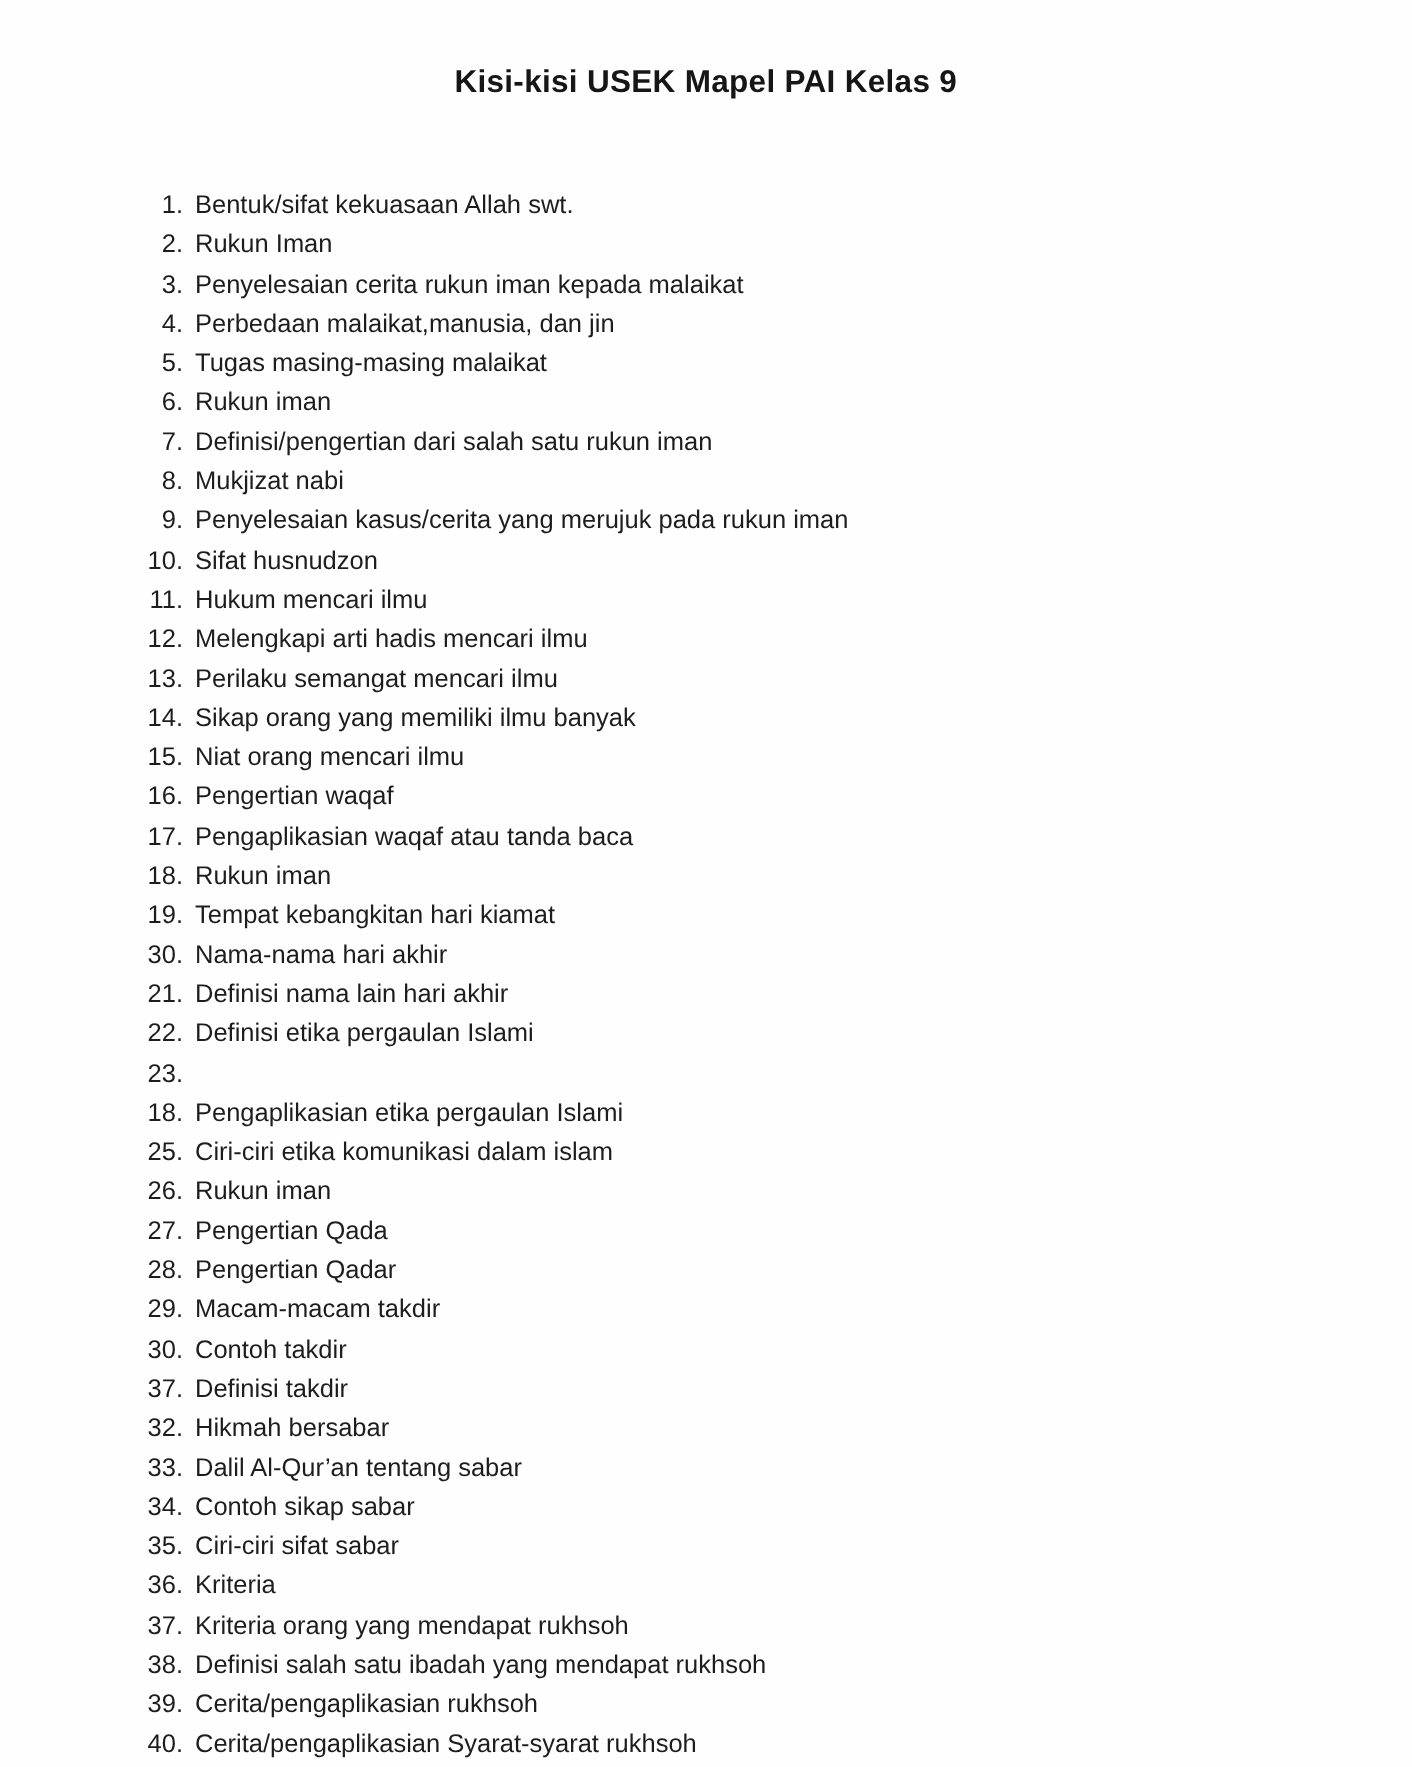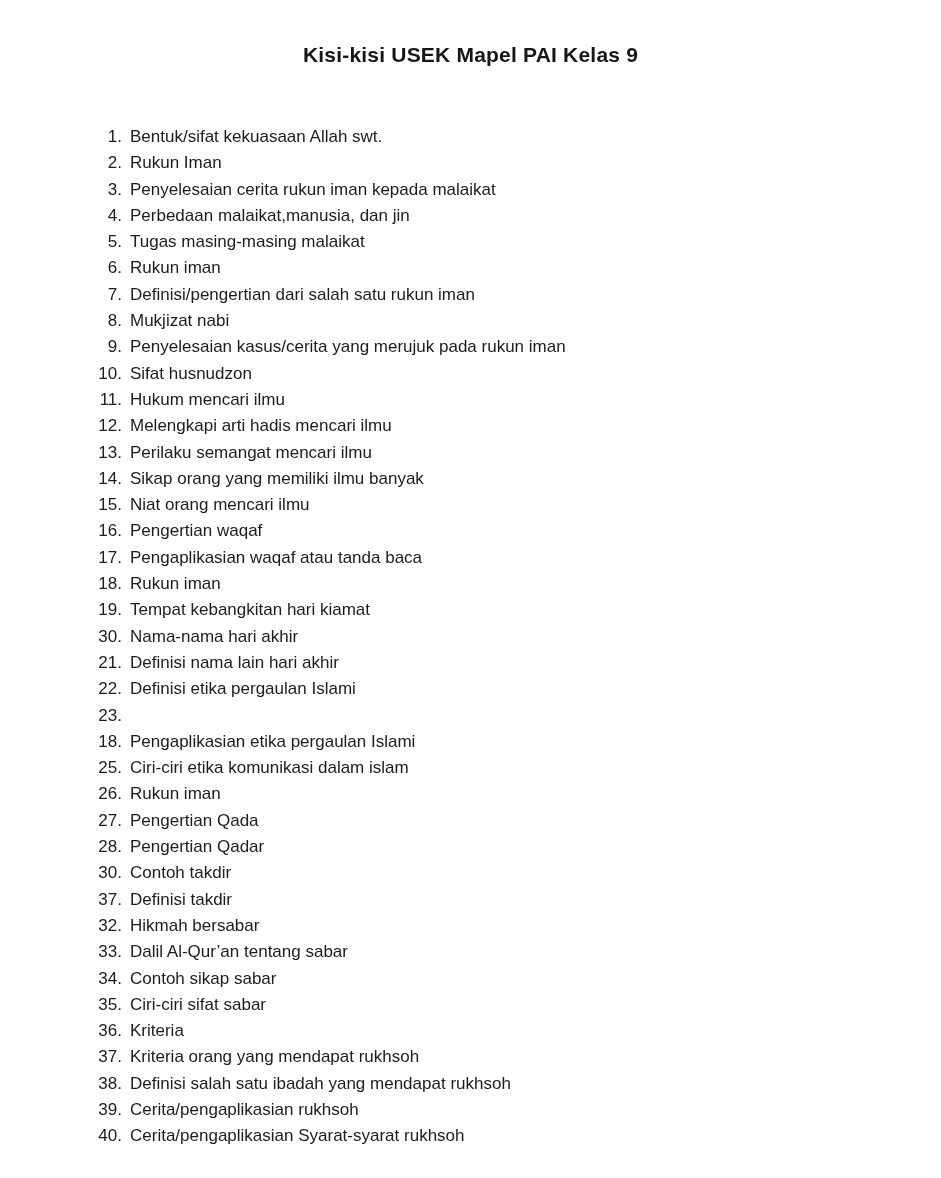--- a/index.html
+++ b/index.html
@@ -165,20 +165,24 @@
   </li>
       <li class="topic-item">
     <span class="item-number">27.</span>
     <span class="item-text">Pengertian Qada</span>
   </li>
       <li class="topic-item">
     <span class="item-number">28.</span>
     <span class="item-text">Pengertian Qadar</span>
   </li>
       <li class="topic-item">
+    <span class="item-number">29.</span>
+    <span class="item-text">Macam-macam takdir</span>
+  </li>
+      <li class="topic-item">
     <span class="item-number">30.</span>
     <span class="item-text">Contoh takdir</span>
   </li>
       <li class="topic-item">
     <span class="item-number">37.</span>
     <span class="item-text">Definisi takdir</span>
   </li>
       <li class="topic-item">
     <span class="item-number">32.</span>
     <span class="item-text">Hikmah bersabar</span>

